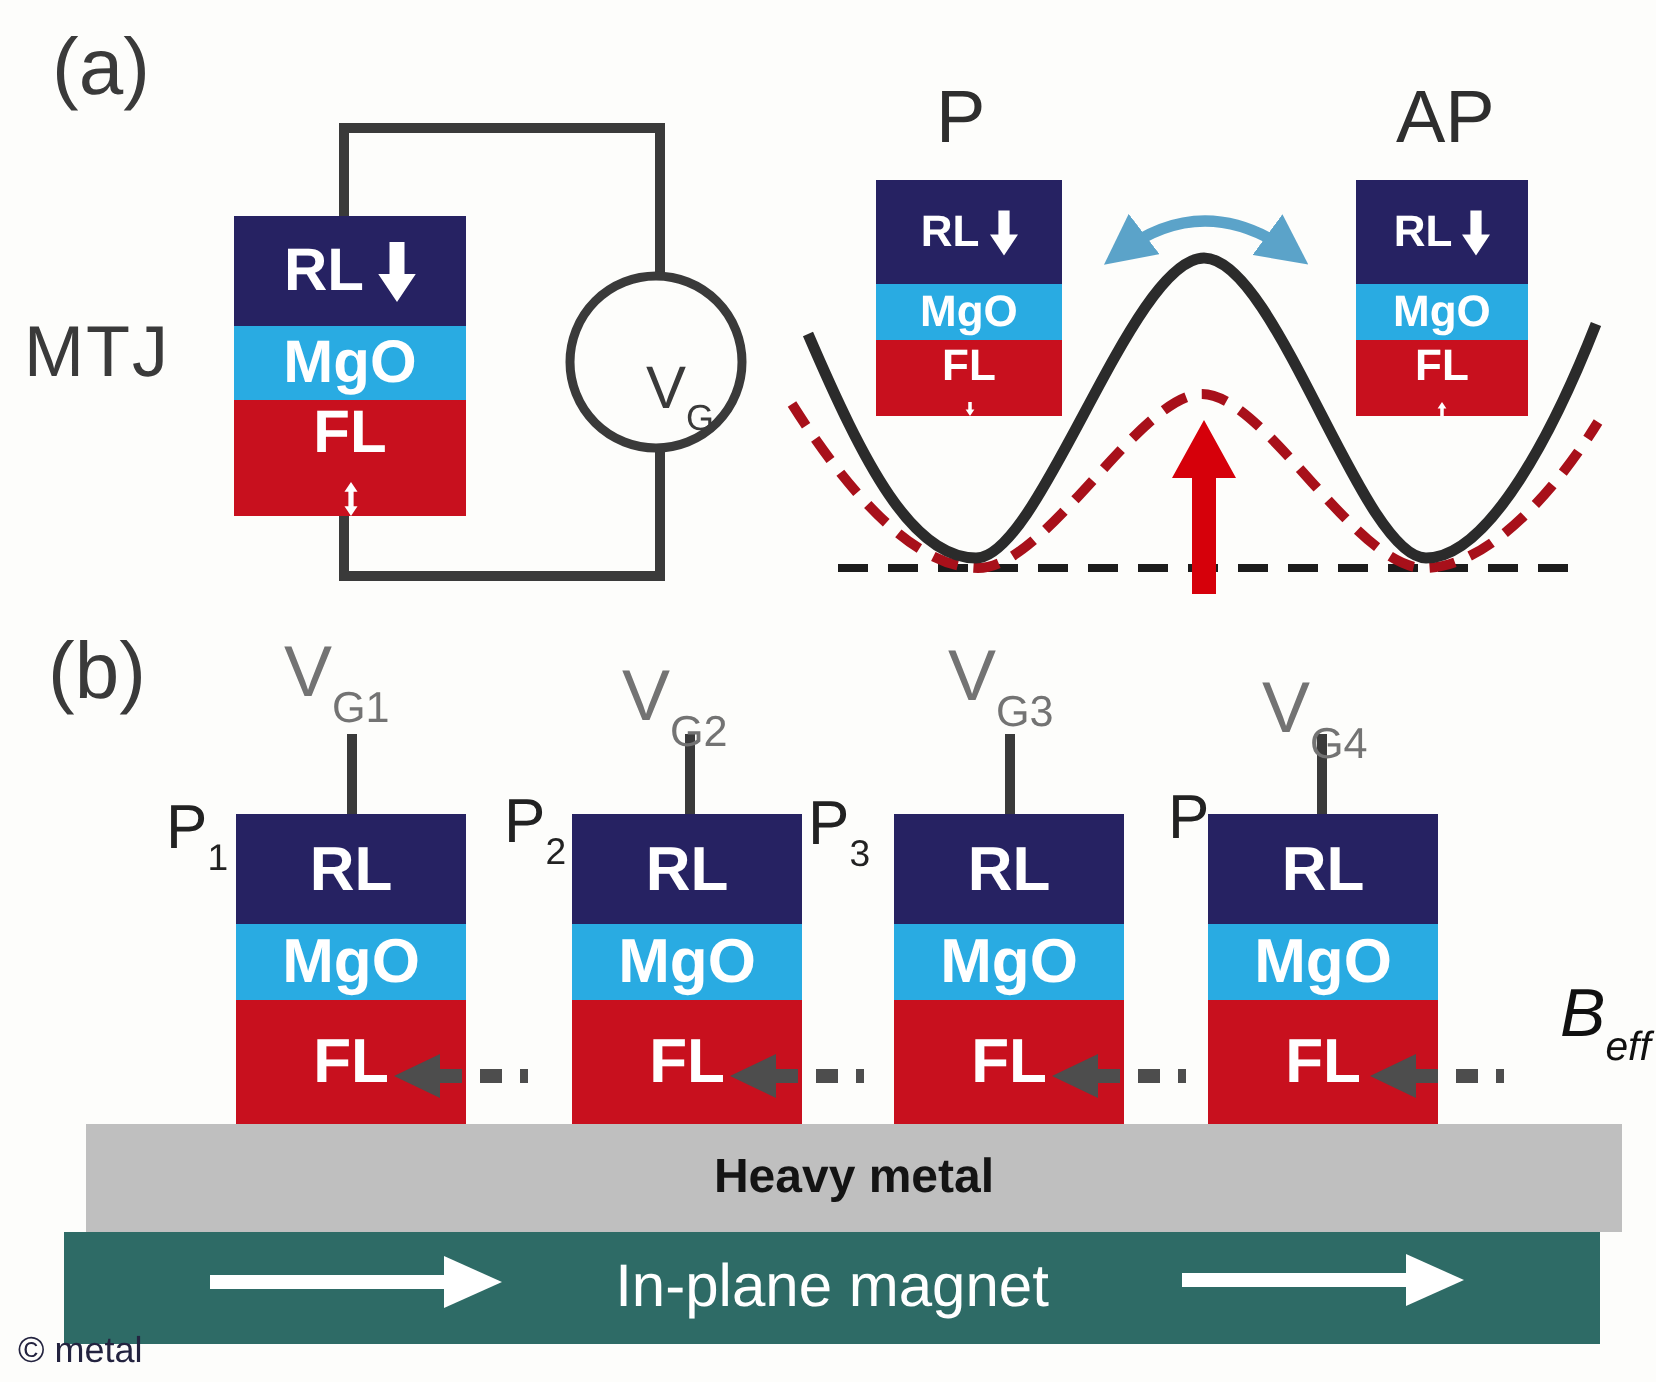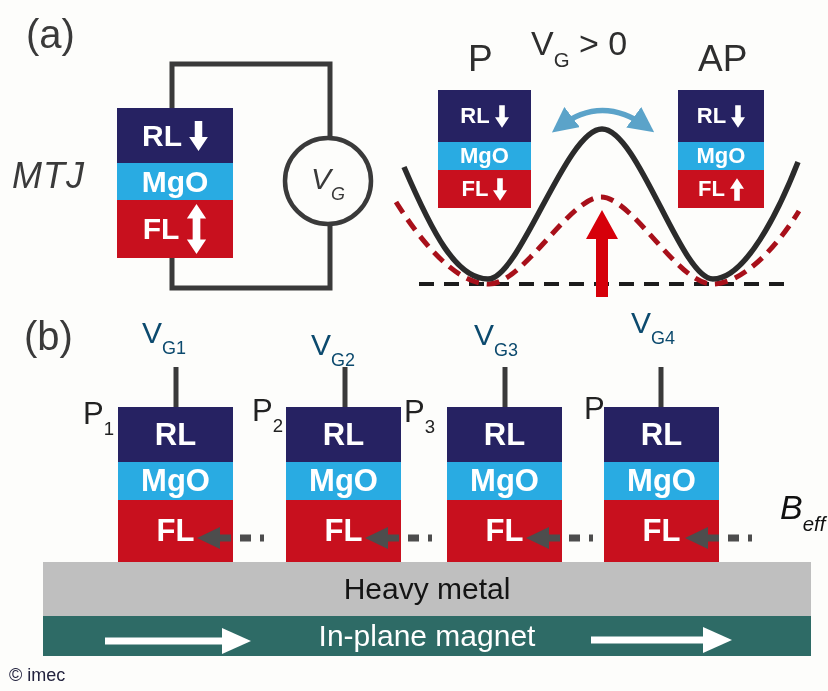--- a/index.html
+++ b/index.html
@@ -1,42 +1,42 @@
 <!DOCTYPE html>
 <html style="--navy: #262262; --cyan: #29abe2; --red: #c8101e; --teal: #2e6b66; --gray: #bfbfbf; --wire: #3a3a3a; --blue-arrow: #5ba3c9; --dark-red: #a8101a; --bright-red: #d6000a; --arrow-gray: #4d4d4d;"><head>
 <meta charset="utf-8">
 <style>
   html,body{margin:0;padding:0;background:#fff;}
   .fig{position:relative;width:828px;height:691px;background:#fdfdfb;
        font-family:"Liberation Sans",sans-serif;overflow:hidden;}
   .abs{position:absolute;line-height:1;}
   .panel-label{font-size:40px;color:#3a3a3a;}
-  .txt-dark{color:#3a3a3a;font-style:italic;}
+  .txt-dark{color:#3a3a3a;}
   sub.s{font-size:0.6em;position:relative;top:0.22em;line-height:1;}
   
   .stack{position:absolute;display:flex;flex-direction:column;}
   .layer{display:flex;align-items:center;justify-content:center;gap:7px;
          color:#fff;font-weight:bold;}
   .rl{background:var(--navy,#262262);}
   .mgo{background:var(--cyan,#29abe2);}
-  .fl{background:var(--red,#c8101e);}
+  .fl{background:var(--red,#c8101e);flex-direction:column;}
   .big .layer{font-size:30px;}
   .mini .layer{font-size:22px;gap:5px;}
   .pillar .layer{font-size:31px;}
   
   .ov{position:absolute;left:0;top:0;pointer-events:none;}
   #under{z-index:1;} #over{z-index:3;}
   .fig > div{z-index:2;}
   
   .bar{position:absolute;display:flex;align-items:center;justify-content:center;}
-  .hm{background:var(--gray,#bfbfbf);color:#141414;font-size:30px;}
+  .hm{background:var(--gray,#bfbfbf);color:#141414;font-size:24px;font-weight:bold;}
   .ip{background:var(--teal,#2e6b66);color:#fff;font-size:30px;}
   .beff{font-size:34px;font-style:italic;color:#101010;}
   .credit{font-size:18px;color:#23233f;}
-  .vglbl{font-size:30px;color:#0c4a6e;}
+  .vglbl{font-size:36px;color:#737373;}
   .plbl{font-size:31px;color:#222;}
 </style>
 </head>
 <body>
 
 <div class="fig">
 
   <svg id="under" class="ov" width="828" height="691" viewBox="0 0 828 691">
 
     <path d="M 172 110 V 64 H 330 V 140" fill="none" style="stroke:var(--wire)" stroke-width="5"></path>
@@ -79,29 +79,25 @@
       <span>MgO</span>
     </div>
     <div class="layer fl" style="height:58px">
       <span>FL</span>
       <svg width="21" height="50" viewBox="0 0 20 52">
         <polygon points="10,0 20,15 14,15 14,37 20,37 10,52 0,37 6,37 6,15 0,15" fill="#fff"></polygon>
         </svg>
     </div>
   </div>
 
-  <div class="abs txt-dark" style="left:299px;top:164px;width:58px;text-align:center;font-size:30px">
+  <div class="abs txt-dark" style="left:299px;top:180px;width:58px;text-align:right;font-size:30px">
     <span>V</span><sub class="s">G</sub>
   </div>
 
   <div class="abs" style="left:468px;top:40px;font-size:37px;color:#2e2e2e">P</div>
-  <div class="abs" style="left:531px;top:26px;font-size:34px;color:#2e2e2e">
-    <span>V</span><sub class="s">G</sub>
-    <span>&gt; 0</span>
-  </div>
   <div class="abs" style="left:698px;top:40px;font-size:37px;color:#2e2e2e">AP</div>
 
   <div class="stack mini" style="left:438px;top:90px;width:93px">
     <div class="layer rl" style="height:52px">
       <span>RL</span>
       <svg width="14" height="23" viewBox="0 0 20 32">
         <polygon points="6,0 14,0 14,17 20,17 10,32 0,17 6,17" fill="#fff"></polygon>
         </svg>
     </div>
     <div class="layer mgo" style="height:28px">
@@ -134,21 +130,21 @@
   </div>
 
   <div class="abs panel-label" style="left:24px;top:316px">(b)</div>
 
   <div class="abs vglbl" style="left:142px;top:318px">
     <span>V</span><sub class="s">G1</sub></div>
   <div class="abs vglbl" style="left:311px;top:330px">
     <span>V</span><sub class="s">G2</sub></div>
   <div class="abs vglbl" style="left:474px;top:320px">
     <span>V</span><sub class="s">G3</sub></div>
-  <div class="abs vglbl" style="left:631px;top:308px">
+  <div class="abs vglbl" style="left:631px;top:336px">
     <span>V</span><sub class="s">G4</sub></div>
 
   <div class="abs plbl" style="left:83px;top:398px">
     <span>P</span><sub class="s">1</sub></div>
   <div class="abs plbl" style="left:252px;top:395px">
     <span>P</span><sub class="s">2</sub></div>
   <div class="abs plbl" style="left:404px;top:396px">
     <span>P</span><sub class="s">3</sub></div>
   <div class="abs plbl" style="left:584px;top:393px">
     <span>P</span><sub class="s">4</sub></div>
@@ -198,25 +194,25 @@
       </div>
   </div>
 
   <div class="abs beff" style="left:780px;top:490px">
     <span>B</span><sub class="s">eff</sub>
   </div>
 
   <div class="bar hm abs" style="left:43px;top:562px;width:768px;height:54px">
     <span>Heavy metal</span>
   </div>
-  <div class="bar ip abs" style="left:43px;top:616px;width:768px;height:40px">
+  <div class="bar ip abs" style="left:32px;top:616px;width:768px;height:56px">
     <span>In-plane magnet</span>
   </div>
 
-  <div class="abs credit" style="left:9px;top:666px">© imec</div>
+  <div class="abs credit" style="left:9px;top:666px">© metal</div>
 
   <svg id="over" class="ov" width="828" height="691" viewBox="0 0 828 691">
 
     <g>
       <polygon points="197,538 220,527 220,549" style="fill:var(--arrow-gray)"></polygon>
       <path d="M 220 538 H 264" style="stroke:var(--arrow-gray)" stroke-width="7" stroke-dasharray="11 9" fill="none"></path>
     </g>
     <g>
       <polygon points="365,538 388,527 388,549" style="fill:var(--arrow-gray)"></polygon>
       <path d="M 388 538 H 432" style="stroke:var(--arrow-gray)" stroke-width="7" stroke-dasharray="11 9" fill="none"></path>

